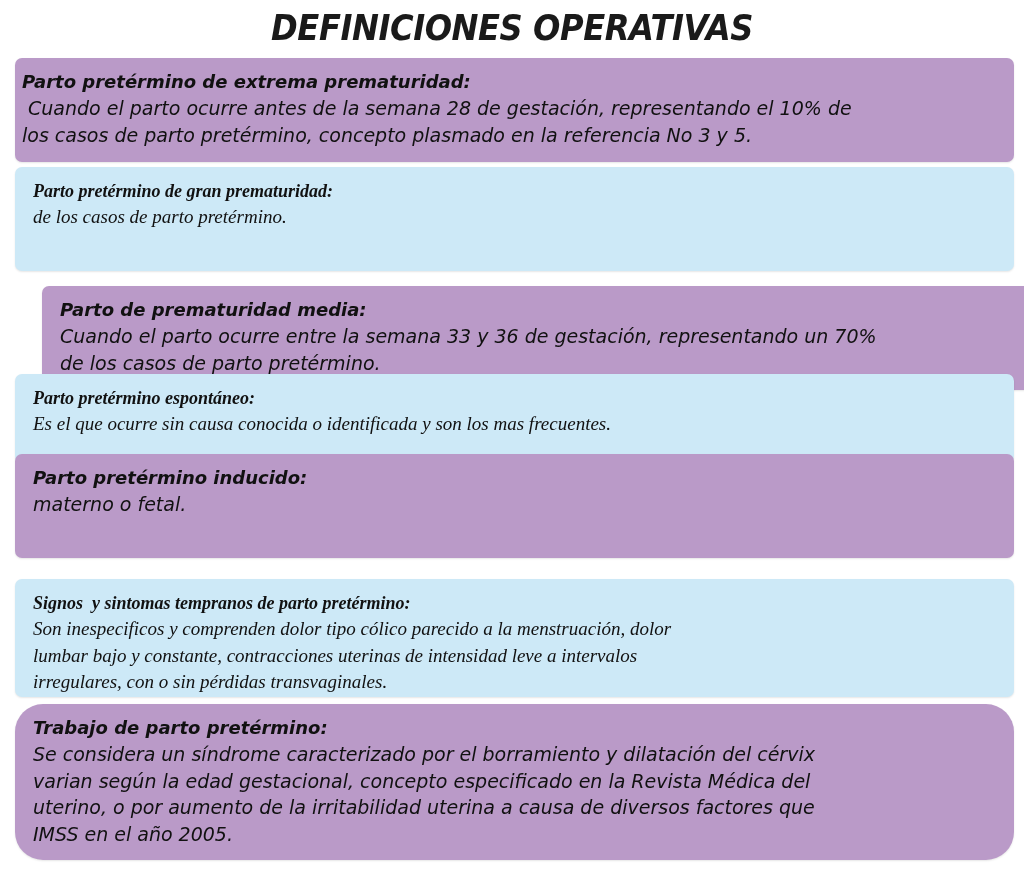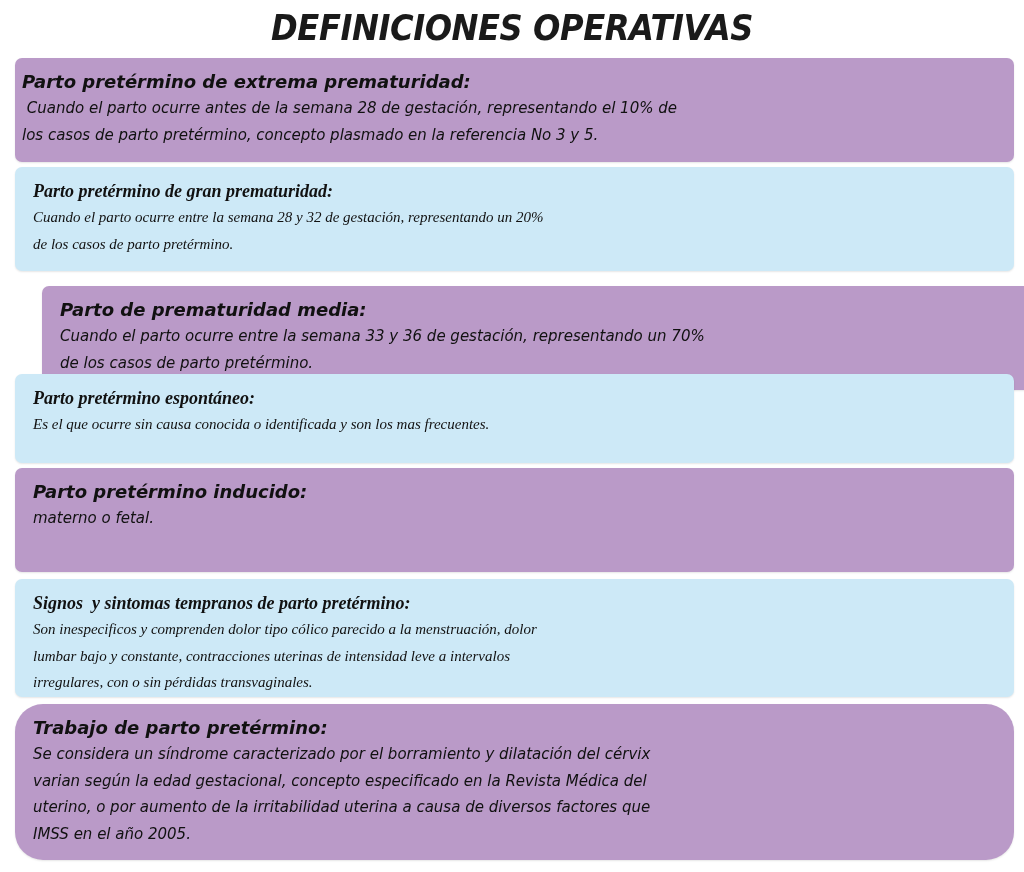--- a/index.html
+++ b/index.html
@@ -44,55 +44,54 @@
     .box .heading {
       font-weight: bold;
       font-style: italic;
       font-size: 18px;
       line-height: 26px;
       display: block;
       white-space: pre;
     }
     .box .line {
       font-style: italic;
-      font-size: 15px;
+      font-size: 19px;
       line-height: 26.5px;
       display: block;
       white-space: pre;
     }
   </style>
 </head>
 <body>
 
 <div class="title">DEFINICIONES OPERATIVAS</div>
 
 <div class="box purple" style="top:58px;height:104px;padding-left:7px;">
   <span class="heading">Parto pretérmino de extrema prematuridad:</span>
   <span class="line"> Cuando el parto ocurre antes de la semana 28 de gestación, representando el 10% de</span>
   <span class="line">los casos de parto pretérmino, concepto plasmado en la referencia No 3 y 5.</span>
 </div>
 
 <div class="box blue" style="top:167px;height:104px;">
   <span class="heading">Parto pretérmino de gran prematuridad:</span>
-  <span class="line">Cuando el parto ocurre entre la semana 28 y 32 de gestación, representando un 20%</span>
   <span class="line">de los casos de parto pretérmino.</span>
 </div>
 
 <div class="box purple" style="top:286px;height:104px;margin-left:27px;">
   <span class="heading">Parto de prematuridad media:</span>
   <span class="line">Cuando el parto ocurre entre la semana 33 y 36 de gestación, representando un 70%</span>
   <span class="line">de los casos de parto pretérmino.</span>
 </div>
 
 <div class="box blue" style="top:374px;height:89px;">
   <span class="heading">Parto pretérmino espontáneo:</span>
   <span class="line">Es el que ocurre sin causa conocida o identificada y son los mas frecuentes.</span>
 </div>
 
-<div class="box purple" style="top:468px;height:104px;">
+<div class="box purple" style="top:454px;height:104px;">
   <span class="heading">Parto pretérmino inducido:</span>
   <span class="line">materno o fetal.</span>
 </div>
 
 <div class="box blue" style="top:579px;height:118px;">
   <span class="heading">Signos  y sintomas tempranos de parto pretérmino:</span>
   <span class="line">Son inespecificos y comprenden dolor tipo cólico parecido a la menstruación, dolor</span>
   <span class="line">lumbar bajo y constante, contracciones uterinas de intensidad leve a intervalos</span>
   <span class="line">irregulares, con o sin pérdidas transvaginales.</span>
 </div>

